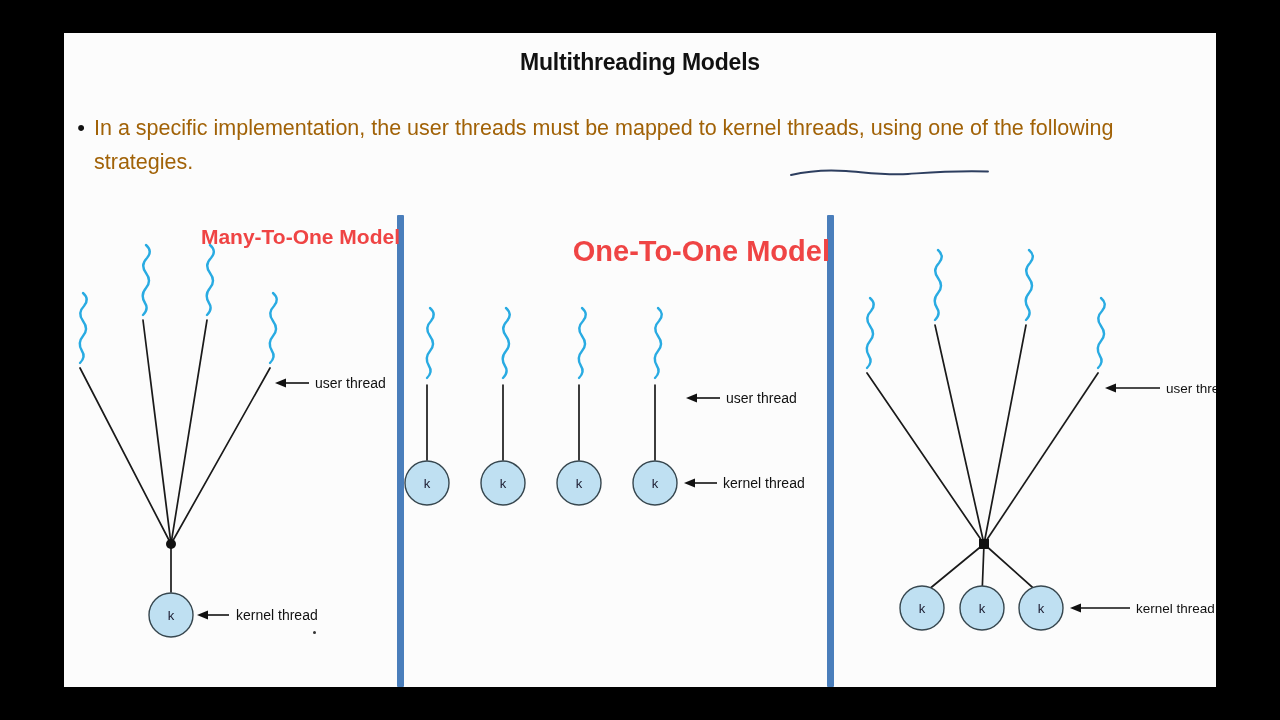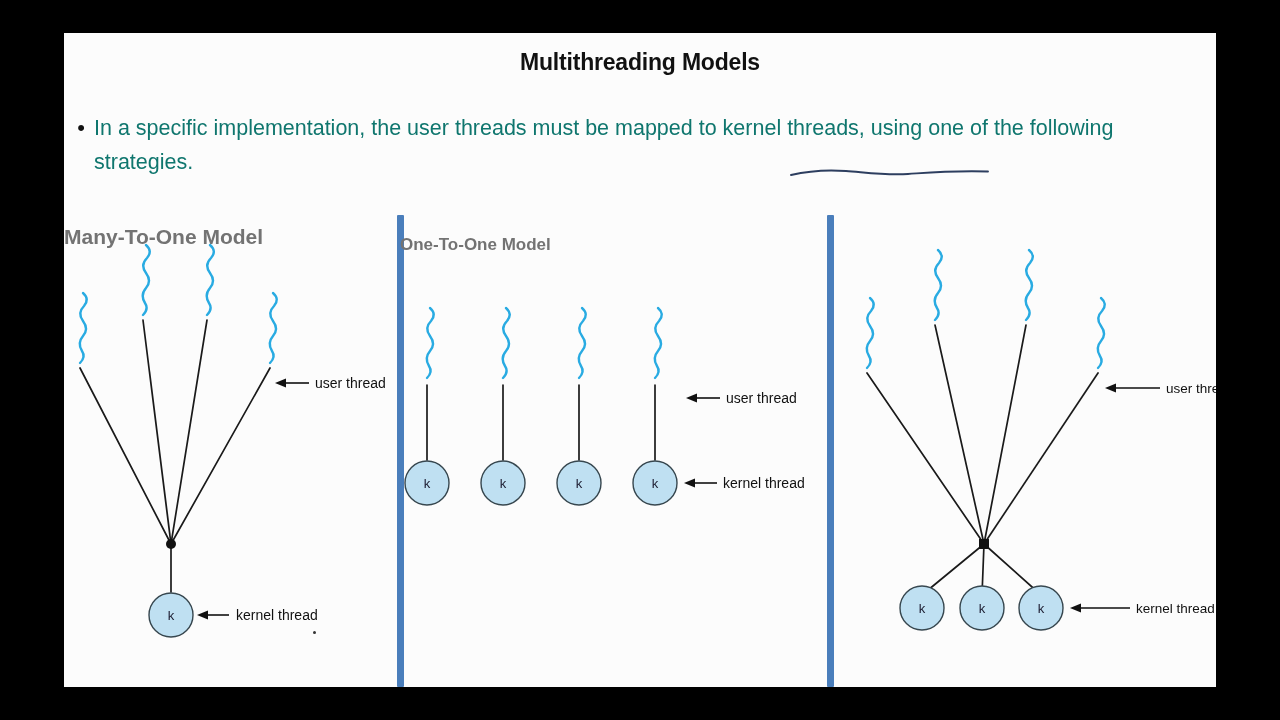--- a/index.html
+++ b/index.html
@@ -57,21 +57,21 @@
     font-size: 22px;
     line-height: 34px;
     color: #111111;
     text-align: center;
   }
   .bullet-text {
     flex: 1 1 auto;
     font-family: "Liberation Sans", sans-serif;
     font-size: 21.5px;
     line-height: 34px;
-    color: #0f766e;
+    color: #a16207;
   }
   .underline-squiggle {
     position: absolute;
     left: 726px;
     top: 133px;
     width: 200px;
     height: 16px;
     pointer-events: none;
   }
   
@@ -81,27 +81,27 @@
     height: 472px;
   }
   #panel-many-to-one { left: 0px;   width: 336px; }
   #panel-one-to-one  { left: 336px; width: 430px; }
   #panel-many-to-many{ left: 766px; width: 386px; }
 
   .panel-title {
     position: absolute;
     top: 6px;
     width: 100%;
-    text-align: left;
+    text-align: right;
     font-family: "Liberation Sans", sans-serif;
     font-weight: bold;
-    color: #737373;
+    color: #ef4444;
   }
   #panel-many-to-one .panel-title { font-size: 21px; top: 10px; }
-  #panel-one-to-one .panel-title  { font-size: 17px; top: 20px; }
+  #panel-one-to-one .panel-title  { font-size: 29px; top: 20px; }
   #panel-many-to-many .panel-title{ font-size: 21px; top: 10px; }
 
   .divider {
     position: absolute;
     top: 182px;
     width: 7px;
     height: 472px;
     background: #4a7ebb;
     border-radius: 1px;
   }

